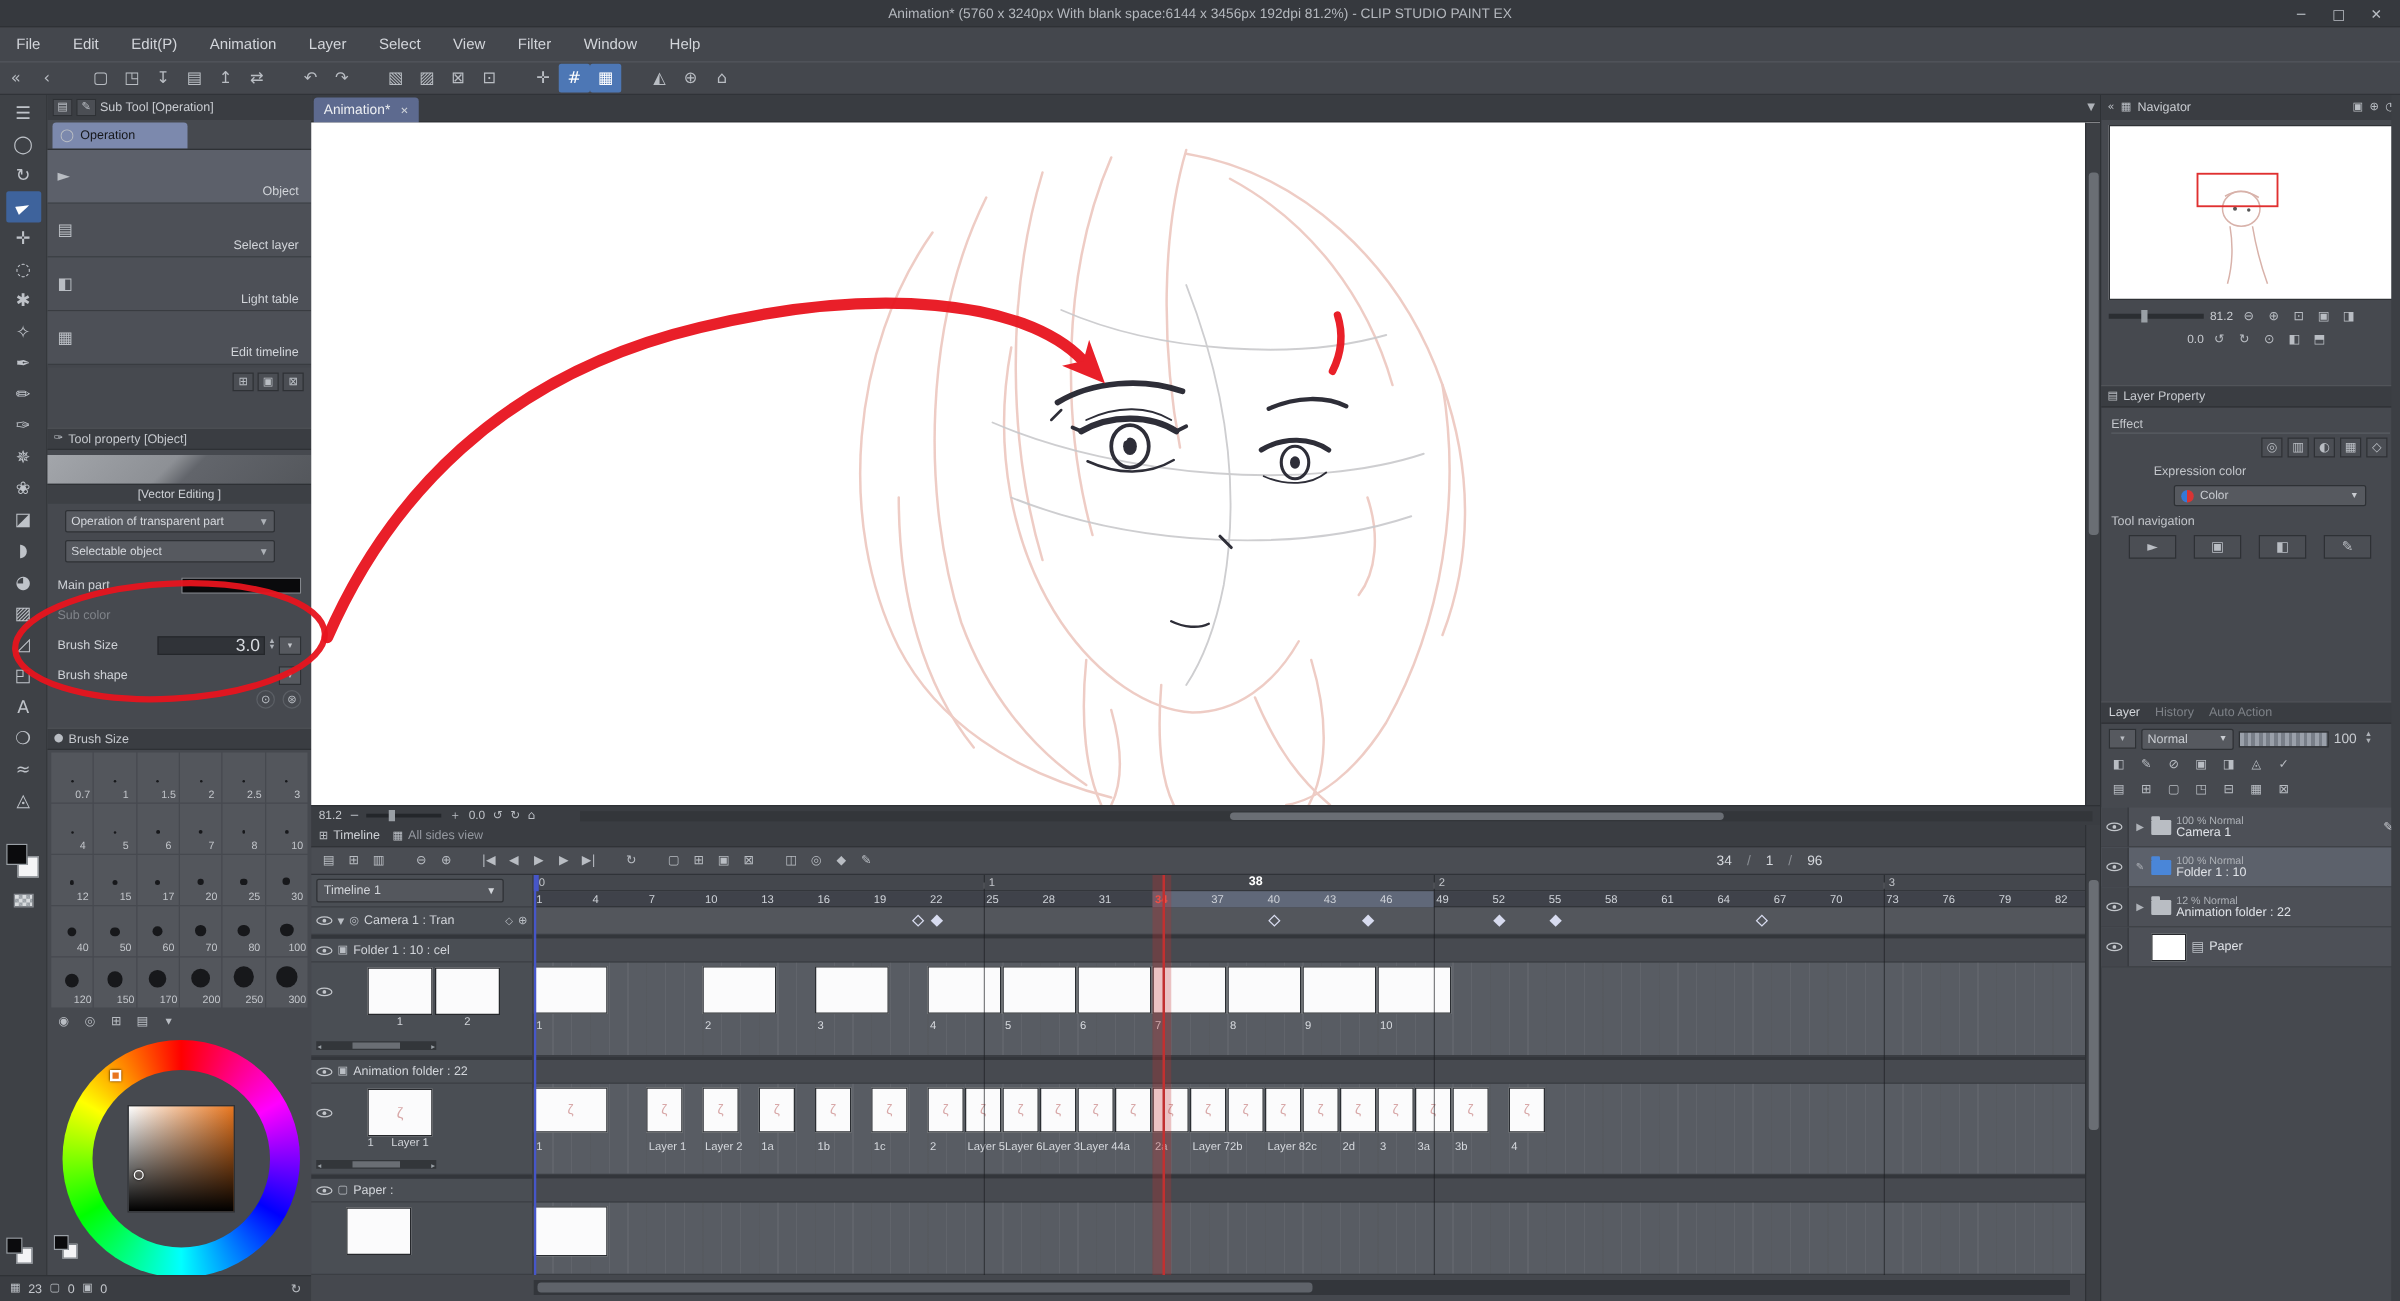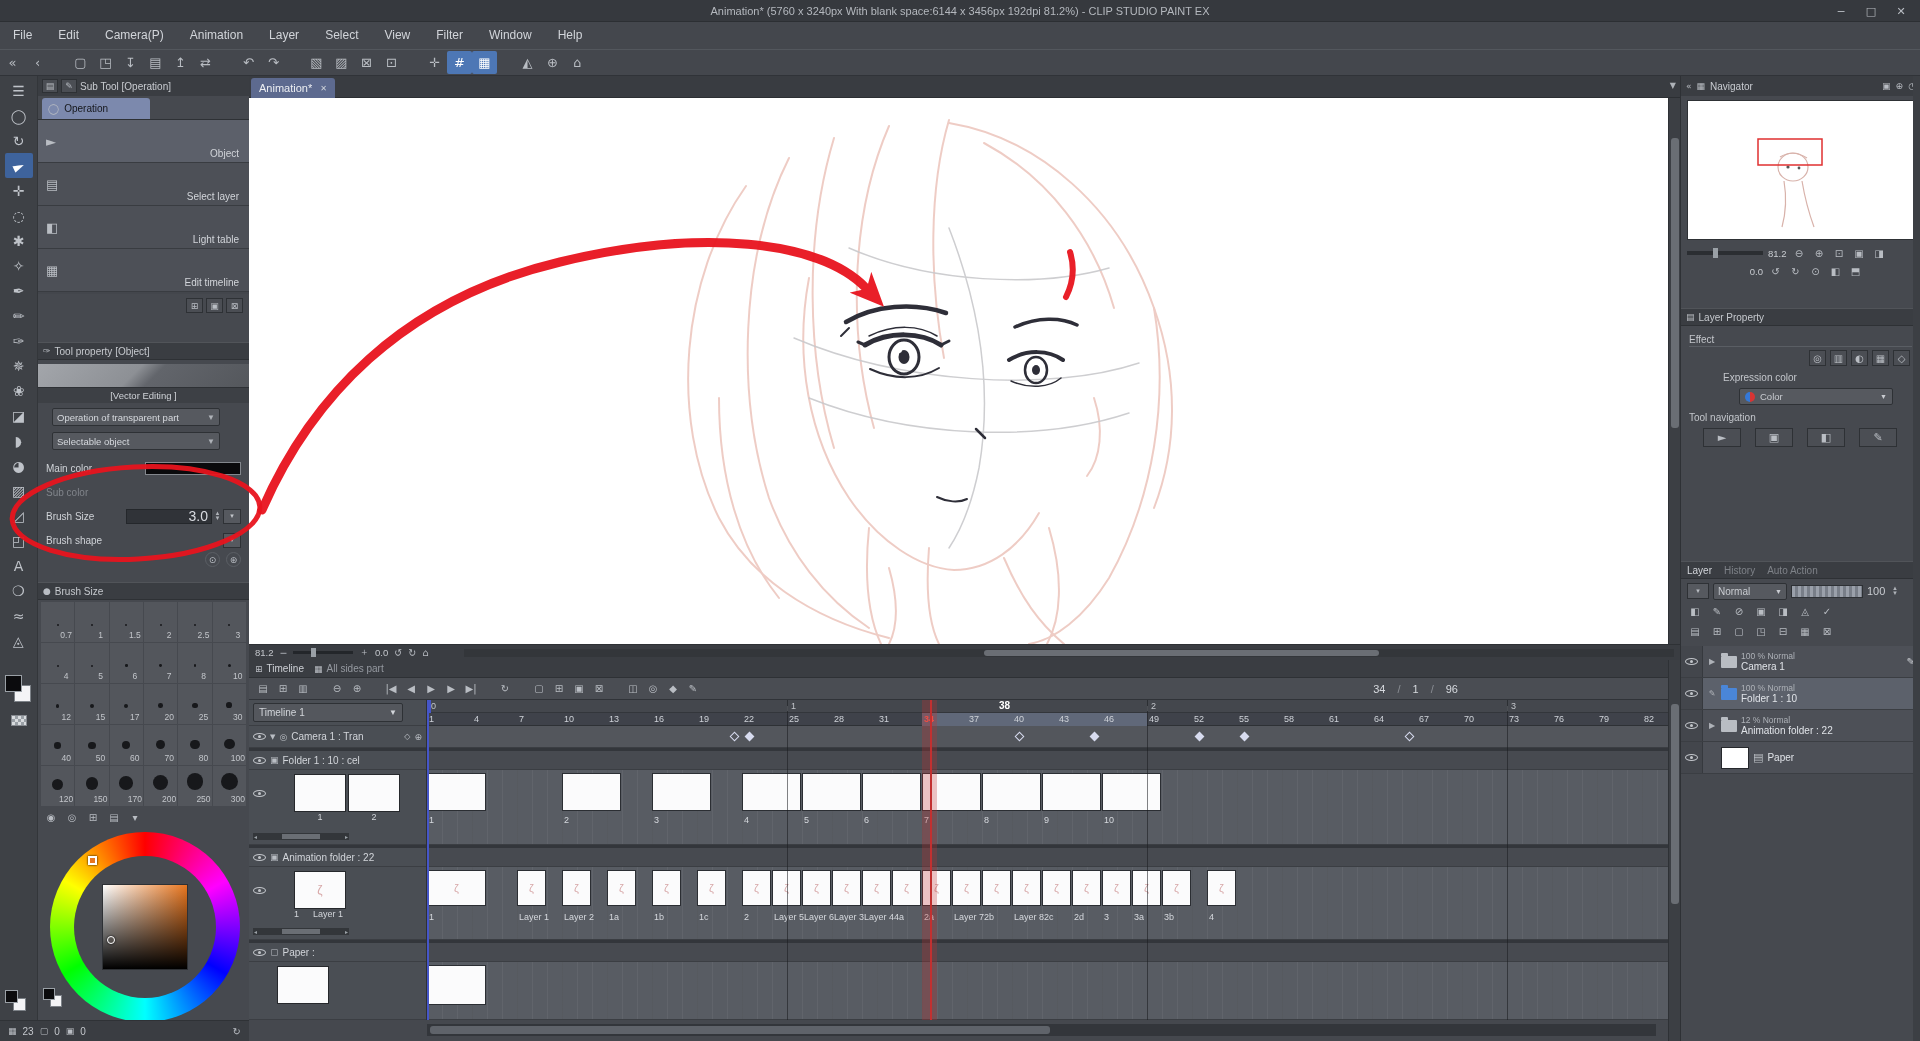--- a/index.html
+++ b/index.html
@@ -186,21 +186,21 @@
     <div class="tb-btns" id="winbtns">
         <div class="icon">─</div>
         <div class="icon">□</div>
         <div class="icon">✕</div>
       </div>
   </div>
 
   <div class="menubar" id="menubar">
       <div class="menu-item">File</div>
       <div class="menu-item">Edit</div>
-      <div class="menu-item">Camera(P)</div>
+      <div class="menu-item">Edit(P)</div>
       <div class="menu-item">Animation</div>
       <div class="menu-item">Layer</div>
       <div class="menu-item">Select</div>
       <div class="menu-item">View</div>
       <div class="menu-item">Filter</div>
       <div class="menu-item">Window</div>
       <div class="menu-item">Help</div>
     </div>
 
   <div class="toolbar" id="toolbar">
@@ -365,21 +365,21 @@
     <div class="tp-dd" style="top:332px;text-align:center;">
       <span>Operation of transparent part</span>
         <span class="car">▼</span>
     </div>
     <div class="tp-dd" style="top:356px;">
       <span>Selectable object</span>
         <span class="car">▼</span>
     </div>
 
     <div class="tp-row" style="top:382px;">
-      <span>Main color</span>
+      <span>Main part</span>
       <span class="swatch"></span>
     </div>
     <div class="tp-row" style="top:406px;">
       <span class="dim">Sub color</span>
     </div>
     <div class="tp-row" style="top:430px;">
       <span>Brush Size</span>
       <span class="bs-bar">3.0</span>
       <span class="spin">
           <span>▲</span>
@@ -628,21 +628,21 @@
   </div>
 
   <div class="timeline">
     <div class="tl-head">
       <span class="tlh-tab">
         <span class="icon" style="font-size:9px;">⊞</span>
         <span>Timeline</span>
       </span>
       <span class="tlh-tab" style="color:#9599a0;">
         <span class="icon" style="font-size:9px;">▦</span>
-        <span>All sides part</span>
+        <span>All sides view</span>
       </span>
     </div>
     <div class="tl-toolbar" id="tl-toolbar">
       <div class="framecounter">
         <span>34</span>
         <span style="color:#8a8e94;">/</span>
         <span>1</span>
         <span style="color:#8a8e94;">/</span>
         <span>96</span>
       </div>

